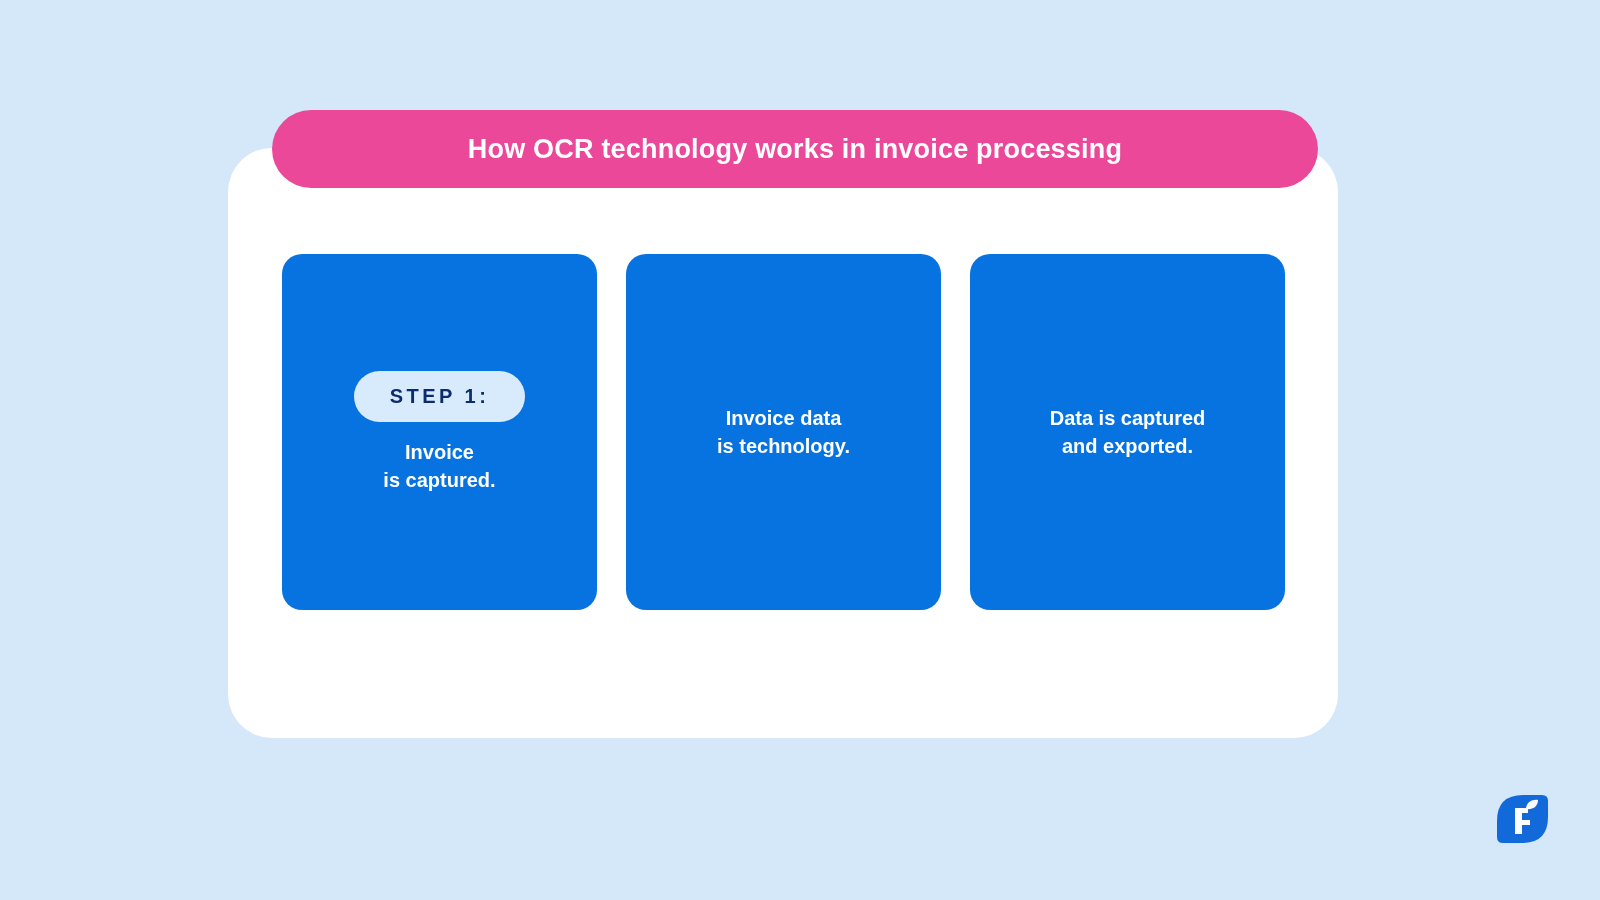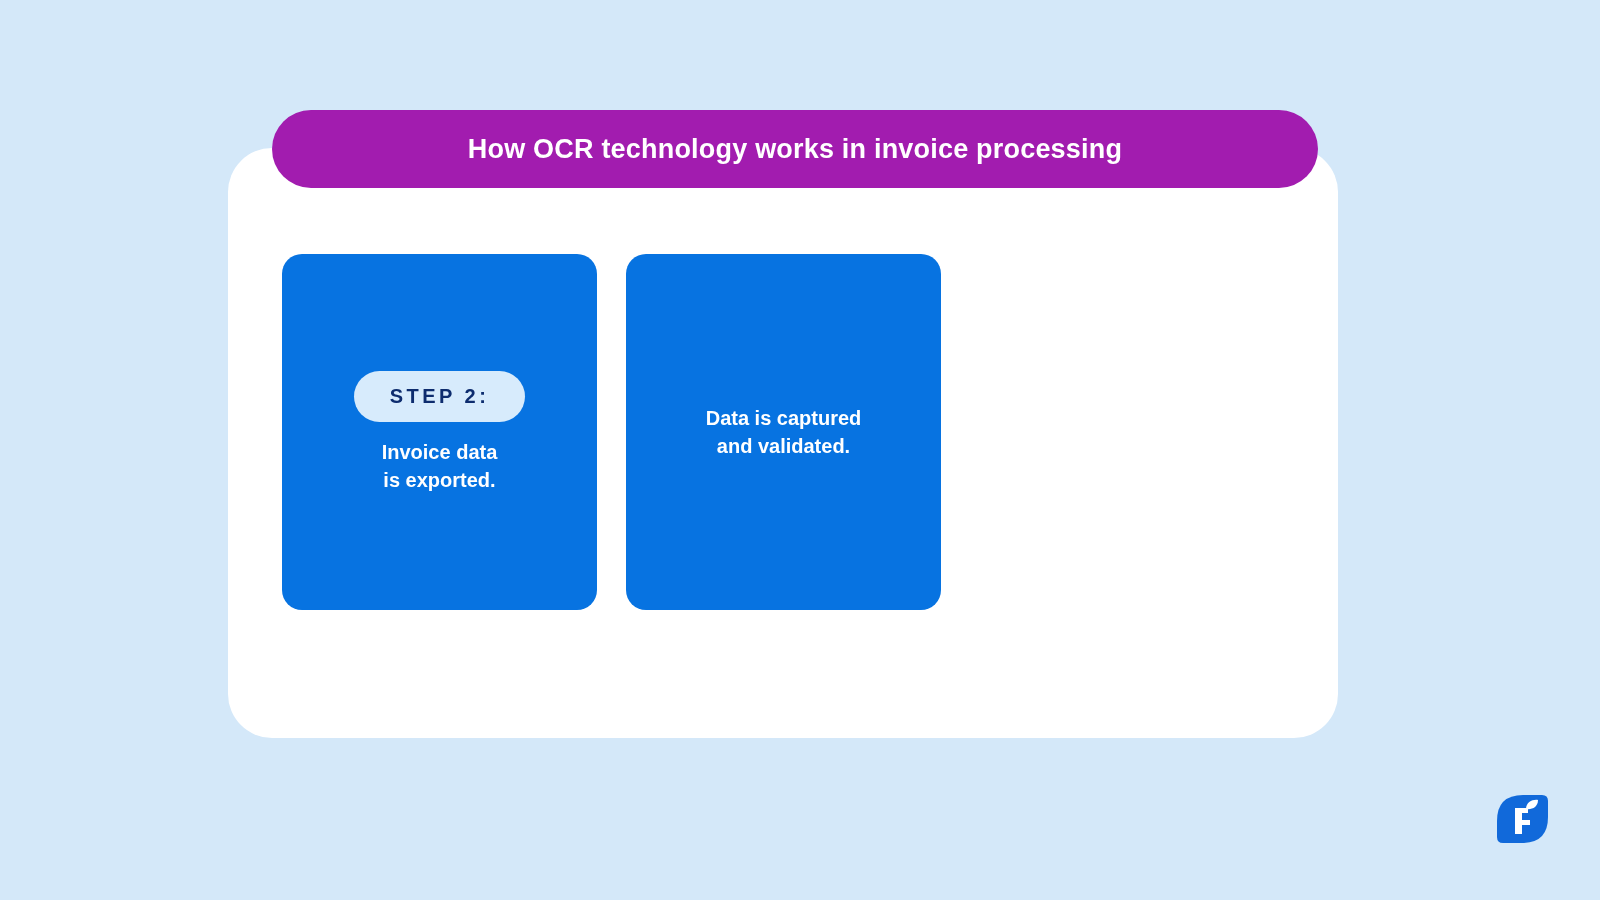--- a/index.html
+++ b/index.html
@@ -22,21 +22,21 @@
     height: 590px;
     background: #ffffff;
     border-radius: 44px;
   }
   .banner {
     position: absolute;
     left: 272px;
     top: 110px;
     width: 1046px;
     height: 78px;
-    background: #a21caf;
+    background: #ec4899;
     border-radius: 39px;
     display: flex;
     align-items: center;
     justify-content: center;
   }
   .banner-title {
     color: #ffffff;
     font-size: 27px;
     font-weight: 700;
     letter-spacing: 0.2px;
@@ -95,35 +95,41 @@
 <div class="canvas">
 
   <div class="panel"></div>
 
   <div class="banner">
     <div class="banner-title">How OCR technology works in invoice processing</div>
   </div>
 
   <div class="cards-row">
 
+    <div class="step-card">
+      <div class="step-pill">
+        <span class="step-pill-label">STEP 1:</span>
+      </div>
+      <div class="step-text">
+        <div>Invoice</div>
+        <div>is captured.</div>
+      </div>
+    </div>
 
     <div class="step-card">
-      <div class="step-pill">
-        <span class="step-pill-label">STEP 2:</span>
-      </div>
       <div class="step-text">
         <div>Invoice data</div>
-        <div>is exported.</div>
+        <div>is technology.</div>
       </div>
     </div>
 
     <div class="step-card">
       <div class="step-text">
         <div>Data is captured</div>
-        <div>and validated.</div>
+        <div>and exported.</div>
       </div>
     </div>
 
   </div>
 
   <div class="logo">
     <svg width="51" height="48" viewBox="0 0 51 48" aria-hidden="true">
       <path d="M26 0 H45 Q51 0 51 6 V22 Q51 48 25 48 H6 Q0 48 0 42 V26 Q0 0 26 0 Z" fill="#1169da"></path>
       <path d="M18 13 H31 V18 H25 V25 H33 V30 H25 V39 H18 Z" fill="#ffffff"></path>
       <path d="M29 14 C29 7 36 4 41 5 C41 12 35 15 29 14 Z" fill="#ffffff"></path>

